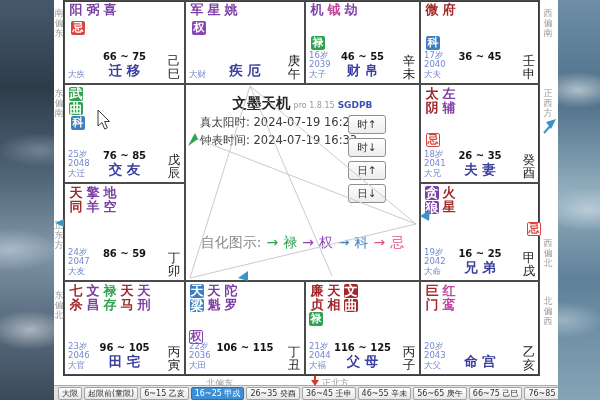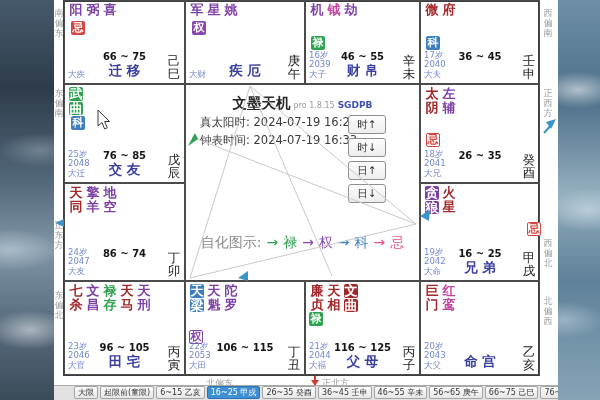--- a/index.html
+++ b/index.html
@@ -42,21 +42,21 @@
   #titlerow .v{font-size:8px;color:#999;margin-left:3px;}
   #titlerow .e{font-size:9px;font-weight:bold;color:#3F51B5;margin-left:3px;}
   #info{position:absolute;left:14px;top:28px;font-size:11.5px;color:#3a3a3a;line-height:18px;white-space:nowrap;}
   #info .tags{margin-left:34px;}
   #timebtns{position:absolute;left:162px;top:30px;display:flex;flex-direction:column;gap:4px;}
   #timebtns button{width:38px;height:19px;font-size:10.5px;color:#333;background:linear-gradient(#fdfdfd,#ededed);
     border:1px solid #8f8f8f;border-radius:3px;padding:0;font-family:inherit;}
   #legend{position:absolute;bottom:28px;width:100%;text-align:center;font-size:14px;color:#888;white-space:nowrap;}
   #legend b{font-weight:normal;margin-left:5px;}
   #periodbar{position:absolute;left:0;top:385px;width:504px;height:15px;background:#e2e2e2;border-top:1px solid #ababab;
-    display:flex;align-items:flex-start;padding-left:20px;box-sizing:border-box;z-index:4;white-space:nowrap;overflow:hidden;}
+    display:flex;align-items:center;padding-left:4px;box-sizing:border-box;z-index:4;white-space:nowrap;overflow:hidden;}
   #periodbar button{font-size:8px;font-family:inherit;color:#333;background:linear-gradient(#fefefe,#e6e6e6);
     border:1px solid #a4a4a4;border-radius:2px;padding:1px 3px;margin-right:2px;line-height:9px;}
   #periodbar button.sel{background:#3D8FD6;border-color:#2F6FAE;color:#fff;}
   svg.overlay{position:absolute;left:0;top:0;z-index:4;pointer-events:none;}
   svg#cursor{z-index:6;}
 </style>
 </head>
 <body>
 
 <div id="stage">
@@ -188,20 +188,21 @@
               <span>辅</span>
             </div>
           </div>
           <div class="badge outline" style="left: 5px; top: 48px; color: rgb(216, 68, 63); border-color: rgb(216, 68, 63);">忌</div>
           <div class="flow">
             <div>18岁</div>
             <div>2041</div>
             <div>大兄</div>
           </div>
           <div class="age">26 ~ 35</div>
+          <div class="pname">夫 妻</div>
           <div class="stem">
             <span>癸</span>
             <span>酉</span>
           </div>
         </div>
         <div class="palace" style="left: 10px; top: 183px; width: 121px; height: 98px;">
           <div class="stars">
             <div class="star" style="color: rgb(163, 40, 43);">
               <span>天</span>
               <span>同</span>
@@ -213,21 +214,21 @@
             <div class="star" style="color: rgb(124, 63, 165);">
               <span>地</span>
               <span>空</span>
             </div>
           </div>
           <div class="flow">
             <div>24岁</div>
             <div>2047</div>
             <div>大友</div>
           </div>
-          <div class="age">86 ~ 74</div>
+          <div class="age">86 ~ 59</div>
           <div class="stem">
             <span>丁</span>
             <span>卯</span>
           </div>
         </div>
         <div class="palace" style="left: 366px; top: 183px; width: 120px; height: 98px;">
           <div class="stars">
             <div class="star bg" style="--c: #7C3FA5;">
               <span>贪</span>
               <span>狼</span>
@@ -296,21 +297,21 @@
               <span>魁</span>
             </div>
             <div class="star" style="color: rgb(124, 63, 165);">
               <span>陀</span>
               <span>罗</span>
             </div>
           </div>
           <div class="badge outline" style="left: 3px; top: 48px; color: rgb(138, 70, 176); border-color: rgb(138, 70, 176);">权</div>
           <div class="flow">
             <div>22岁</div>
-            <div>2053</div>
+            <div>2036</div>
             <div>大田</div>
           </div>
           <div class="age">106 ~ 115</div>
           <div class="stem">
             <span>丁</span>
             <span>丑</span>
           </div>
         </div>
         <div class="palace" style="left: 251px; top: 281px; width: 115px; height: 94px;">
           <div class="stars">

